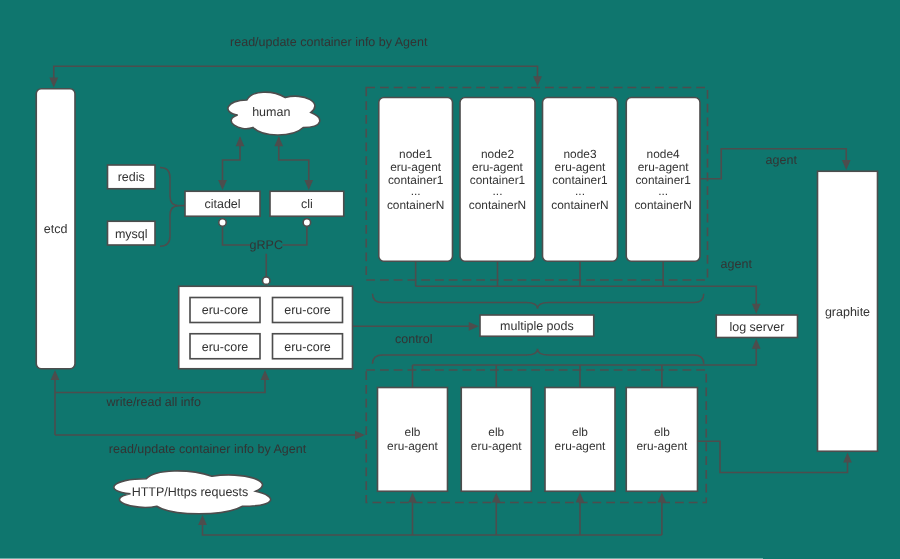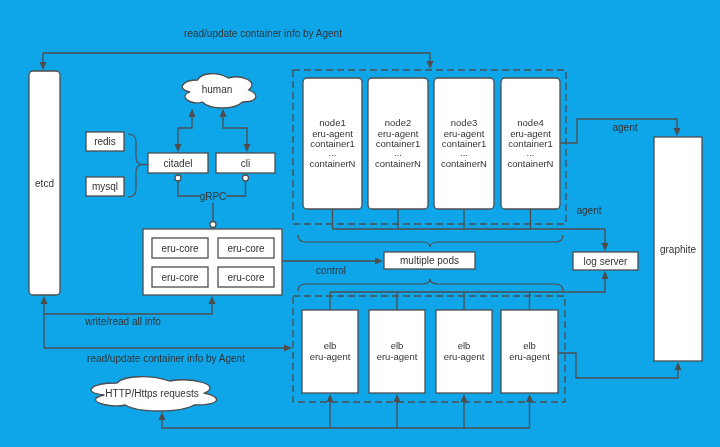--- a/index.html
+++ b/index.html
@@ -1,16 +1,16 @@
 <!DOCTYPE html>
 <html><head>
 <meta charset="utf-8">
 <style>
   html,body{margin:0;padding:0;background:#ffffff;}
-  .stage{width:720px;height:447px;background:#0ea5e9;overflow:hidden;}
+  .stage{width:720px;height:447px;background:#0f766e;overflow:hidden;}
   svg{display:block;font-family:"Liberation Sans",sans-serif;}
   .box{fill:#ffffff;stroke:#4d4d4d;stroke-width:1.3;}
   .dashedbox{fill:none;stroke:#4d4d4d;stroke-width:1.3;stroke-dasharray:7 4;}
   .edge{fill:none;stroke:#4d4d4d;stroke-width:1.3;}
   .brace{fill:none;stroke:#4d4d4d;stroke-width:1.2;}
   .ah{fill:#4d4d4d;stroke:none;}
   .dot{fill:#ffffff;stroke:#4d4d4d;stroke-width:1.3;}
   .cloud{fill:#ffffff;stroke:#4d4d4d;stroke-width:1.3;}
   text{fill:#333333;font-size:10px;text-anchor:middle;font-family:"Liberation Sans",sans-serif;}
   .t9{font-size:9.5px;}

